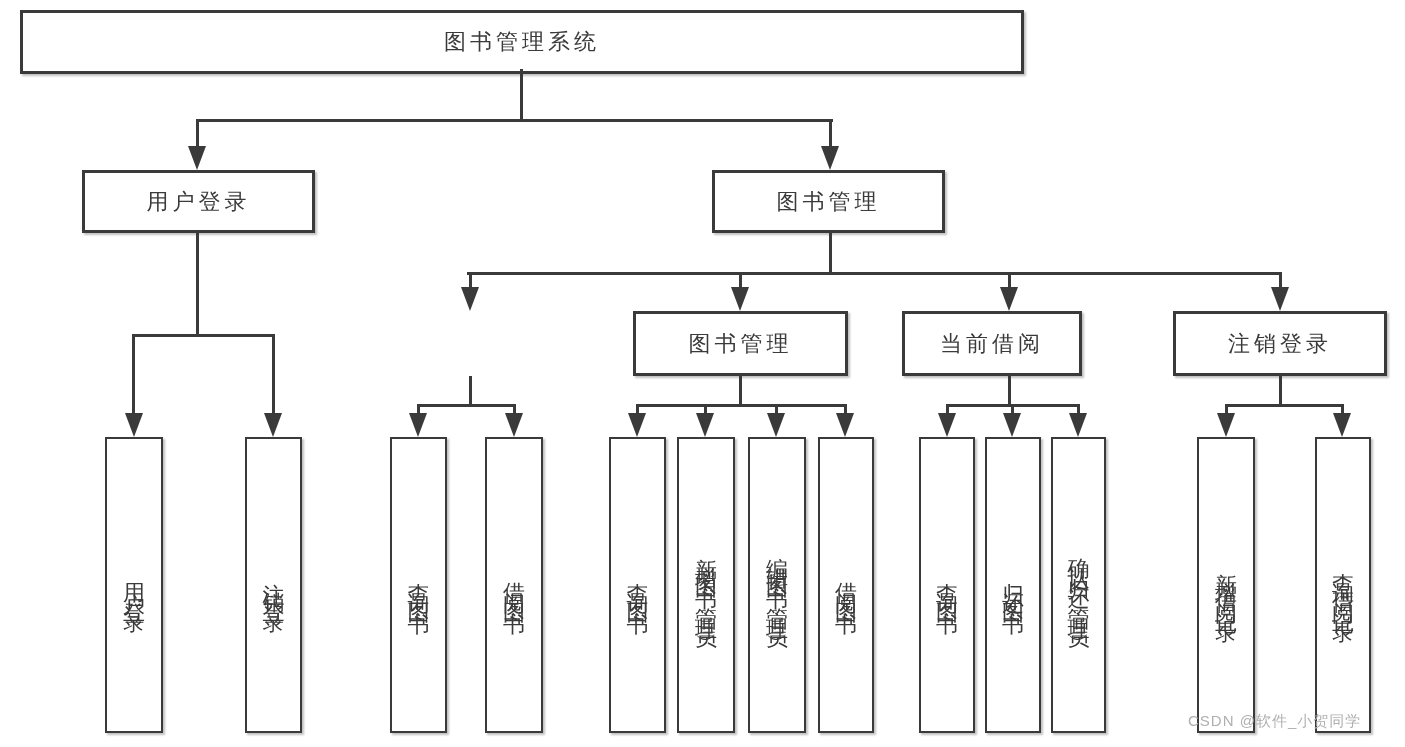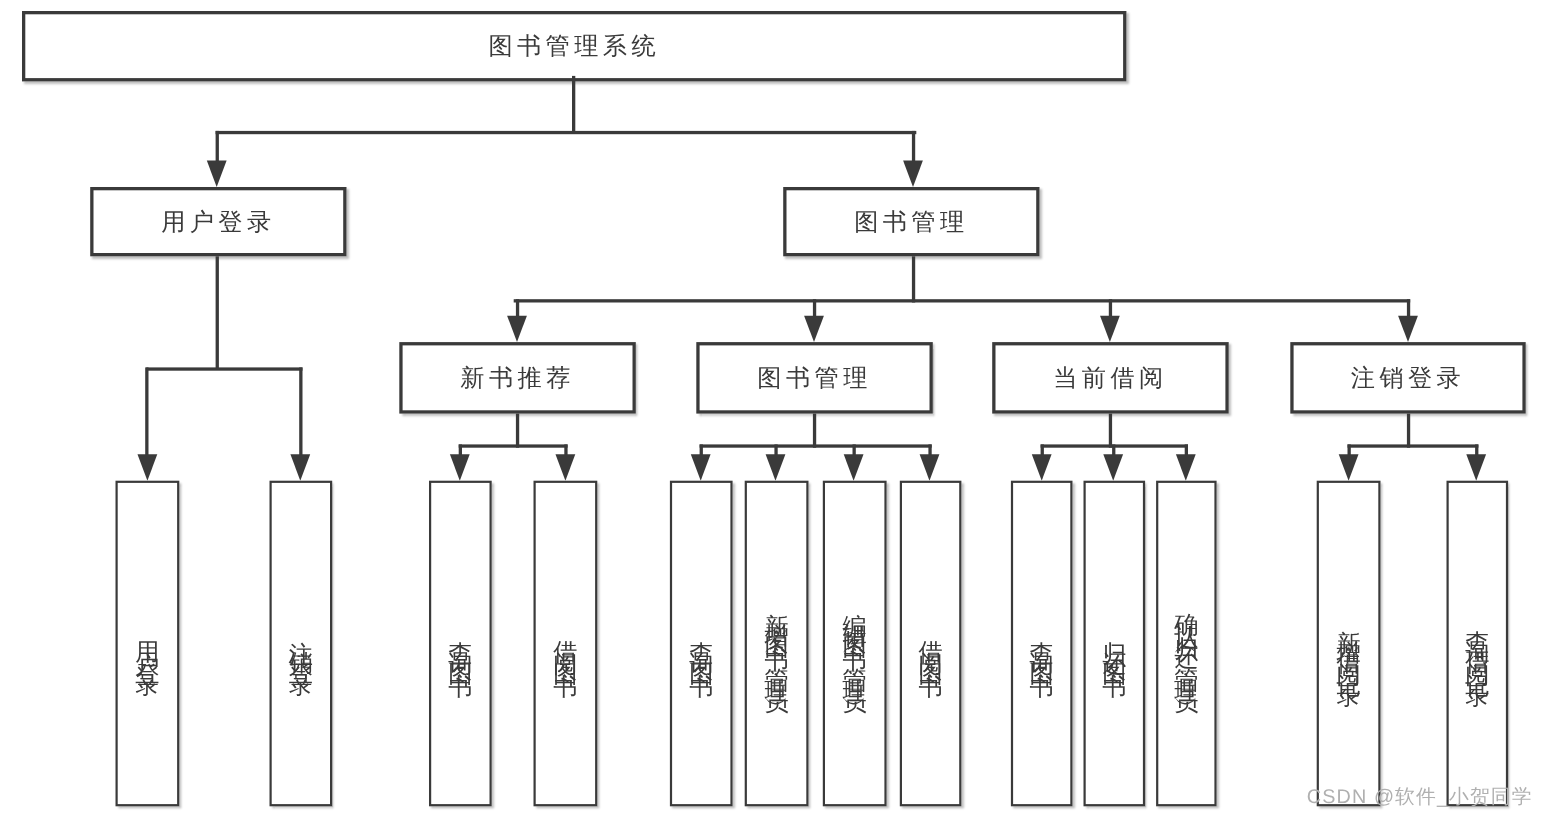--- a/index.html
+++ b/index.html
@@ -31,21 +31,21 @@
   .vline{position:absolute;width:3px;background:var(--line,#3a3a3a);}
   .arrow{
     position:absolute;width:0;height:0;
     border-left:9px solid transparent;
     border-right:9px solid transparent;
     border-top:24px solid var(--line,#3a3a3a);
   }
   .watermark{
     position:absolute;
     left:1188px;top:712px;
-    font-size:18px;letter-spacing:1px;
+    font-size:15px;letter-spacing:1px;
     color:var(--watermark,#b0b0b0);
     z-index:5;white-space:nowrap;
   }
 </style>
 </head>
 <body>
 
 <div id="canvas">
 
   <div class="box" style="left:20px;top:10px;width:1004px;height:64px;">图书管理系统</div>
@@ -71,23 +71,22 @@
   <div class="hline" style="left:467px;top:272px;width:815px;"></div>
   <div class="vline" style="left:469px;top:272px;height:18px;"></div>
   <div class="arrow" style="left:461px;top:287px;"></div>
   <div class="vline" style="left:739px;top:272px;height:18px;"></div>
   <div class="arrow" style="left:731px;top:287px;"></div>
   <div class="vline" style="left:1008px;top:272px;height:18px;"></div>
   <div class="arrow" style="left:1000px;top:287px;"></div>
   <div class="vline" style="left:1279px;top:272px;height:18px;"></div>
   <div class="arrow" style="left:1271px;top:287px;"></div>
 
-  <div class="box" style="left:363px;top:311px;width:215px;height:65px;">新书推荐</div>
   <div class="box" style="left:633px;top:311px;width:215px;height:65px;">图书管理</div>
-  <div class="box" style="left:902px;top:311px;width:215px;height:65px;">当前借阅</div>
+  <div class="box" style="left:902px;top:311px;width:180px;height:65px;">当前借阅</div>
   <div class="box" style="left:1173px;top:311px;width:214px;height:65px;">注销登录</div>
 
   <div class="vline" style="left:469px;top:376px;height:31px;"></div>
   <div class="vline" style="left:739px;top:376px;height:31px;"></div>
   <div class="vline" style="left:1008px;top:376px;height:31px;"></div>
   <div class="vline" style="left:1279px;top:376px;height:31px;"></div>
 
   <div class="hline" style="left:417px;top:404px;width:99px;"></div>
   <div class="hline" style="left:636px;top:404px;width:211px;"></div>
   <div class="hline" style="left:946px;top:404px;width:134px;"></div>

